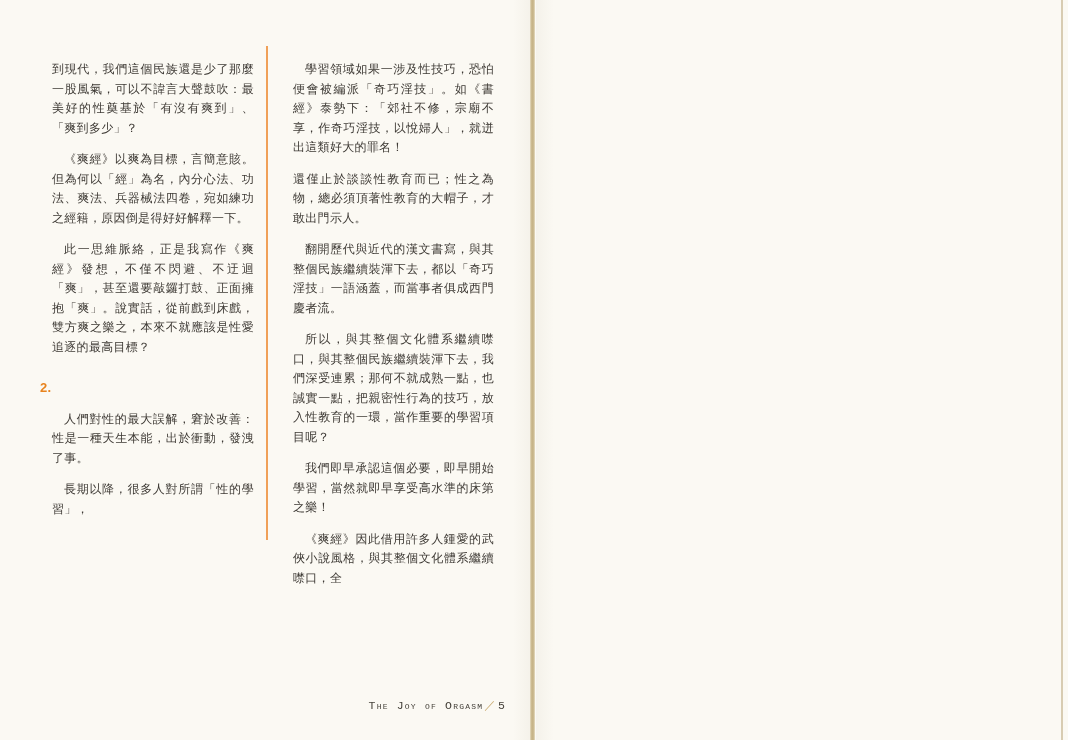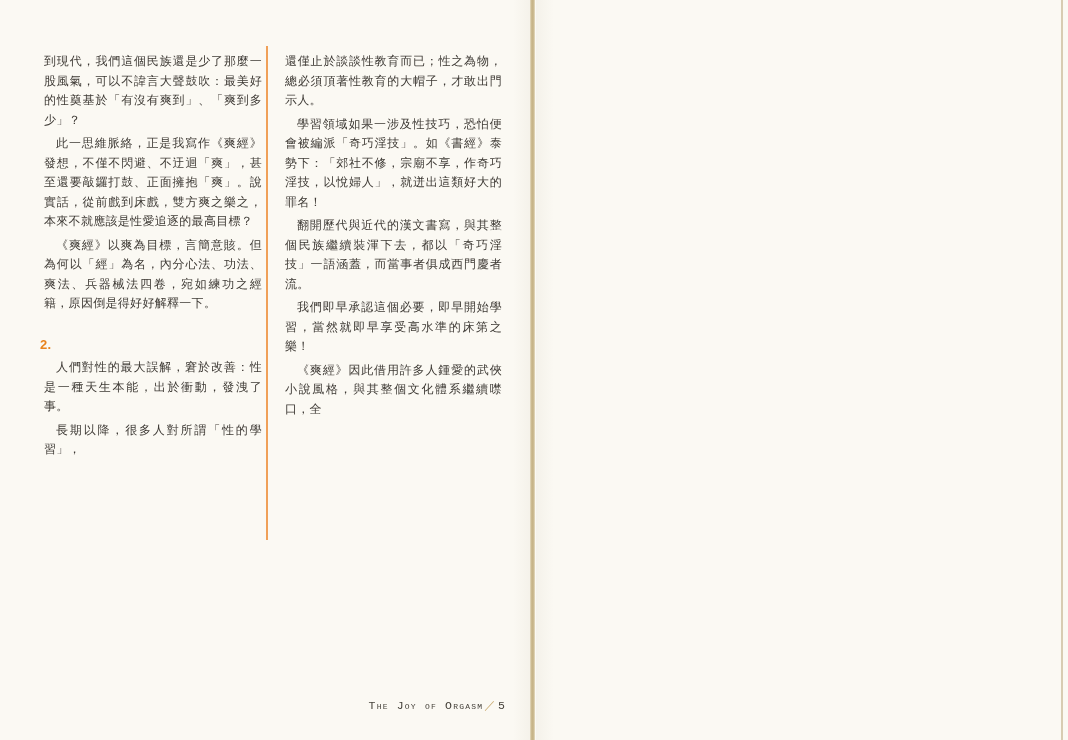--- a/index.html
+++ b/index.html
@@ -39,21 +39,21 @@
     font-size:12px;line-height:19.5px;
     text-align:justify;text-justify:inter-character;
     word-break:break-all;letter-spacing:0.3px;
   }
   #col1{left:40px;width:226px;}
   #col2{left:281px;width:225px;}
 
   .col-divider{position:absolute;width:2px;top:46px;}
   .left-divider{left:266px;height:494px;background:var(--div-left);}
 
-  .para{margin:4px;}
+  .para{margin:12px;}
   .para.indent{text-indent:1em;}
   .section-num{
     color:var(--accent);font-weight:bold;
     font-size:13px;line-height:19.5px;
     margin-top:21px;
     font-family:"Liberation Sans","DejaVu Sans",sans-serif;
   }
 
   .footer{position:absolute;top:698px;font-size:11.5px;color:#46423b;}
   .footer-left{left:280px;width:226px;text-align:right;
@@ -61,31 +61,32 @@
   .footer-slash{color:var(--slash);padding:0 1px;}
 </style>
 </head>
 <body>
 
 <div class="spread">
 
   <div class="page page-left">
     <div class="column" id="col1">
         <p class="para">到現代，我們這個民族還是少了那麼一股風氣，可以不諱言大聲鼓吹：最美好的性奠基於「有沒有爽到」、「爽到多少」？</p>
+        <p class="para indent">《爽經》以爽為目標，言簡意賅。但為何以「經」為名，內分心法、功法、爽法、兵器械法四卷，宛如練功之經籍，原因倒是得好好解釋一下。</p>
         <p class="para indent">此一思維脈絡，正是我寫作《爽經》發想，不僅不閃避、不迂迴「爽」，甚至還要敲鑼打鼓、正面擁抱「爽」。說實話，從前戲到床戲，雙方爽之樂之，本來不就應該是性愛追逐的最高目標？</p>
-        <p class="para indent">《爽經》以爽為目標，言簡意賅。但為何以「經」為名，內分心法、功法、爽法、兵器械法四卷，宛如練功之經籍，原因倒是得好好解釋一下。</p>
         <div class="section-num">2.</div>
         <p class="para indent">人們對性的最大誤解，窘於改善：性是一種天生本能，出於衝動，發洩了事。</p>
         <p class="para indent">長期以降，很多人對所謂「性的學習」，</p>
       </div>
     <div class="col-divider left-divider"></div>
     <div class="column" id="col2">
+        <p class="para indent">學習領域如果一涉及性技巧，恐怕便會被編派「奇巧淫技」。如《書經》泰勢下：「郊社不修，宗廟不享，作奇巧淫技，以悅婦人」，就迸出這類好大的罪名！</p>
         <p class="para">還僅止於談談性教育而已；性之為物，總必須頂著性教育的大帽子，才敢出門示人。</p>
-        <p class="para indent">學習領域如果一涉及性技巧，恐怕便會被編派「奇巧淫技」。如《書經》泰勢下：「郊社不修，宗廟不享，作奇巧淫技，以悅婦人」，就迸出這類好大的罪名！</p>
         <p class="para indent">翻開歷代與近代的漢文書寫，與其整個民族繼續裝渾下去，都以「奇巧淫技」一語涵蓋，而當事者俱成西門慶者流。</p>
+        <p class="para indent">所以，與其整個文化體系繼續噤口，與其整個民族繼續裝渾下去，我們深受連累；那何不就成熟一點，也誠實一點，把親密性行為的技巧，放入性教育的一環，當作重要的學習項目呢？</p>
         <p class="para indent">我們即早承認這個必要，即早開始學習，當然就即早享受高水準的床第之樂！</p>
         <p class="para indent">《爽經》因此借用許多人鍾愛的武俠小說風格，與其整個文化體系繼續噤口，全</p>
       </div>
     <div class="footer footer-left">
       <span>The Joy of Orgasm</span><span class="footer-slash">／</span><span>5</span>
     </div>
   </div>
 
   <div class="spine"></div>
 

